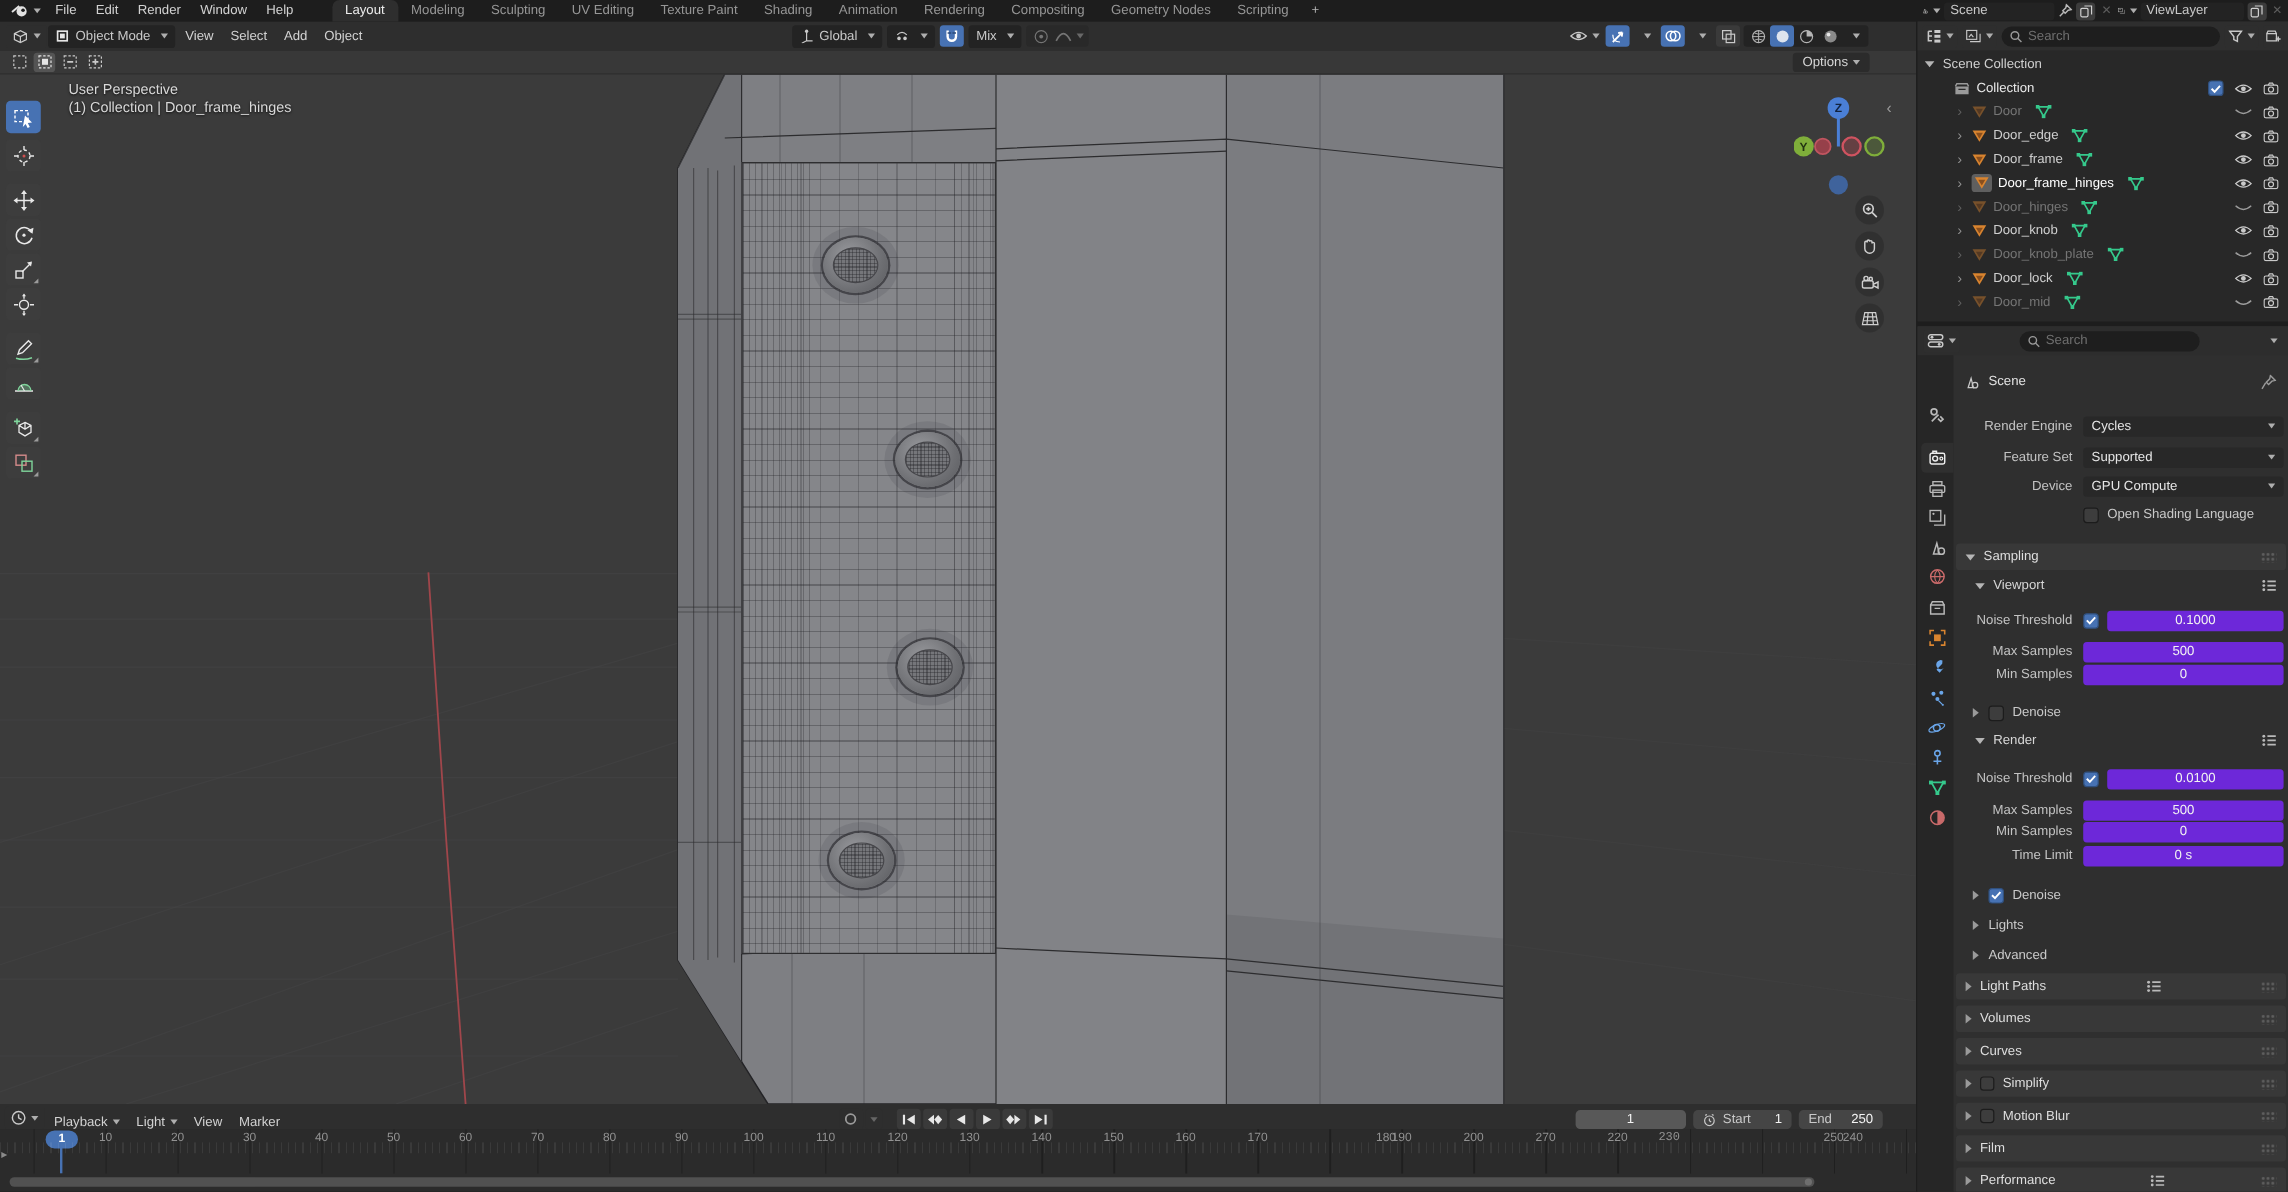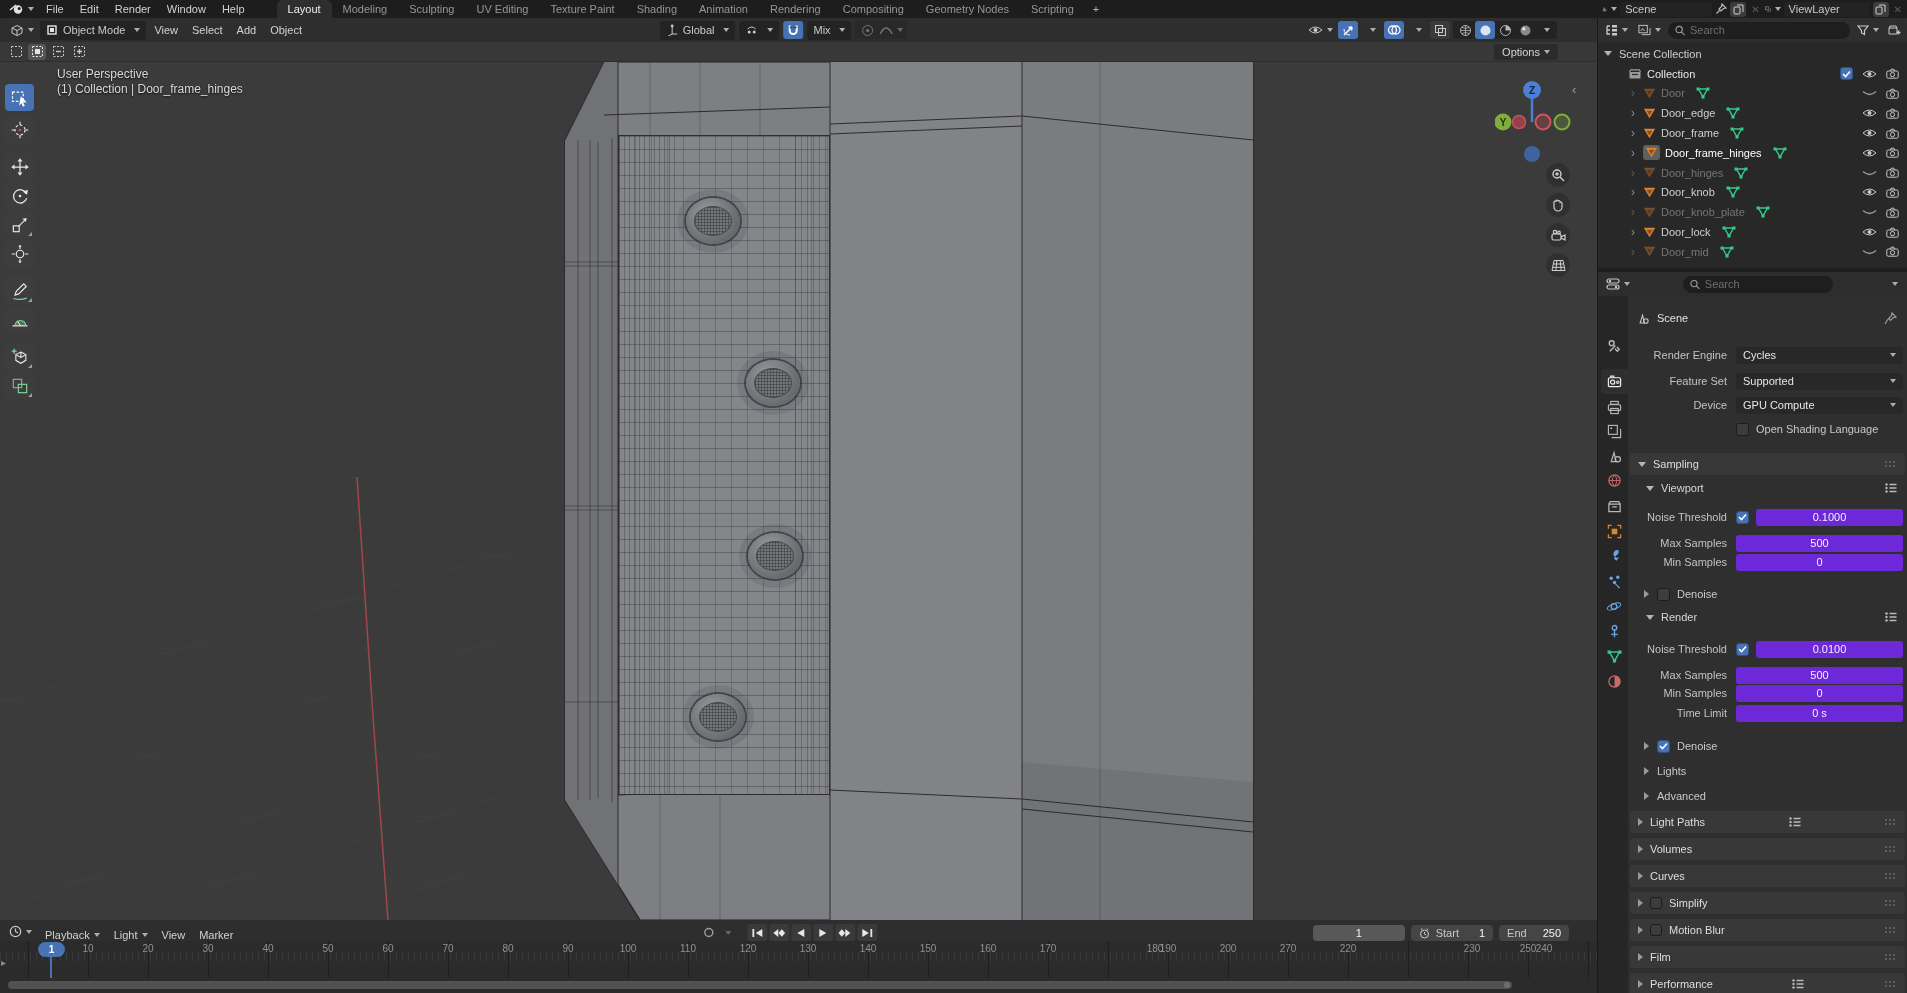--- a/index.html
+++ b/index.html
@@ -685,21 +685,21 @@
         <span class="ruler-num" style="left: 808px;">130</span>
         <span class="ruler-num" style="left: 868px;">140</span>
         <span class="ruler-num" style="left: 928px;">150</span>
         <span class="ruler-num" style="left: 988px;">160</span>
         <span class="ruler-num" style="left: 1048px;">170</span>
         <span class="ruler-num" style="left: 1116px; margin-left: 39px;">180</span>
         <span class="ruler-num" style="left: 1168px;">190</span>
         <span class="ruler-num" style="left: 1228px;">200</span>
         <span class="ruler-num" style="left: 1288px;">270</span>
         <span class="ruler-num" style="left: 1348px;">220</span>
-        <span class="ruler-num" style="left: 1472px;">230</span>
+        <span class="ruler-num" style="left: 1391px; font-family: Liberation Mono, monospace;">230</span>
         <span class="ruler-num" style="left: 1544px;">240</span>
         <span class="ruler-num" style="left: 1528px;">250</span>
       </div>
     <div id="playhead-pill">1</div>
     <div id="playhead-line"></div>
   </div>
   <div id="tl-scroll">
     <div id="tl-thumb">
         <span class="knob"></span>
       </div>

